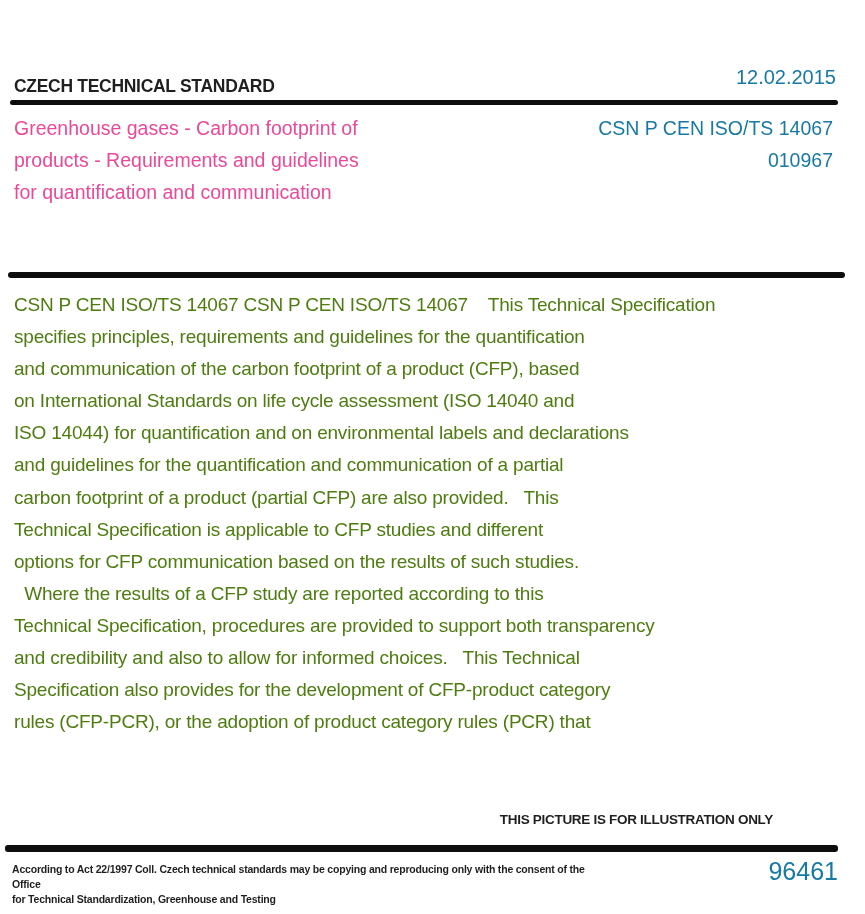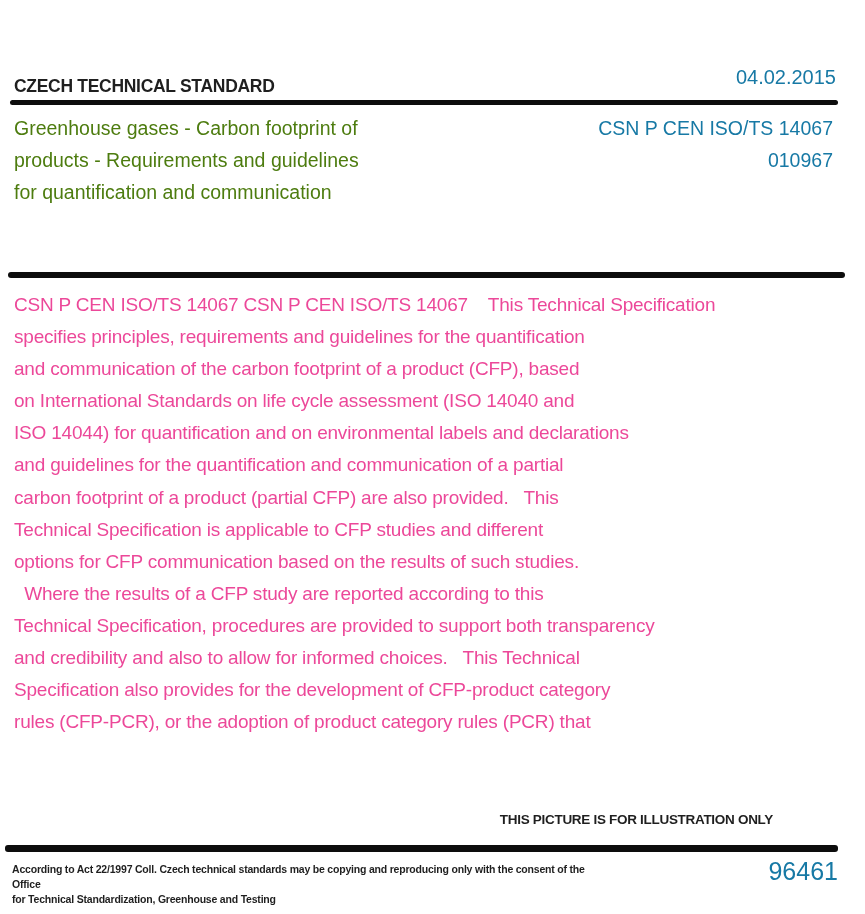--- a/index.html
+++ b/index.html
@@ -45,21 +45,21 @@
     border-radius: 3px;
   }
 
   
   .std-title {
     position: absolute;
     left: 14px;
     top: 112px;
     font-size: 19.5px;
     line-height: 32px;
-    color: #4d7c0f;
+    color: #ec4899;
   }
   .std-title div { white-space: pre; }
   .designation-block {
     position: absolute;
     right: 32px;
     top: 112px;
     font-size: 19.5px;
     line-height: 32px;
     color: #1779a5;
     text-align: right;
@@ -77,21 +77,21 @@
   }
 
   
   .abstract {
     position: absolute;
     left: 14px;
     top: 289px;
     font-size: 19px;
     line-height: 32.1px;
     letter-spacing: -0.2px;
-    color: #ec4899;
+    color: #4d7c0f;
   }
   .abstract div { white-space: pre; }
 
   
   .illustration-note {
     position: absolute;
     right: 92px;
     top: 812px;
     font-size: 13.5px;
     font-weight: bold;
@@ -131,21 +131,21 @@
     margin-left: 35px;
   }
 </style>
 </head>
 <body>
 
 <div class="page">
 
   <div class="std-type">CZECH TECHNICAL STANDARD</div>
 
-  <div class="issue-date">04.02.2015</div>
+  <div class="issue-date">12.02.2015</div>
 
   <div class="rule-header"></div>
 
   <div class="std-title">
     <div>Greenhouse gases - Carbon footprint of</div>
     <div>products - Requirements and guidelines</div>
     <div>for quantification and communication</div>
   </div>
 
   <div class="designation-block">

